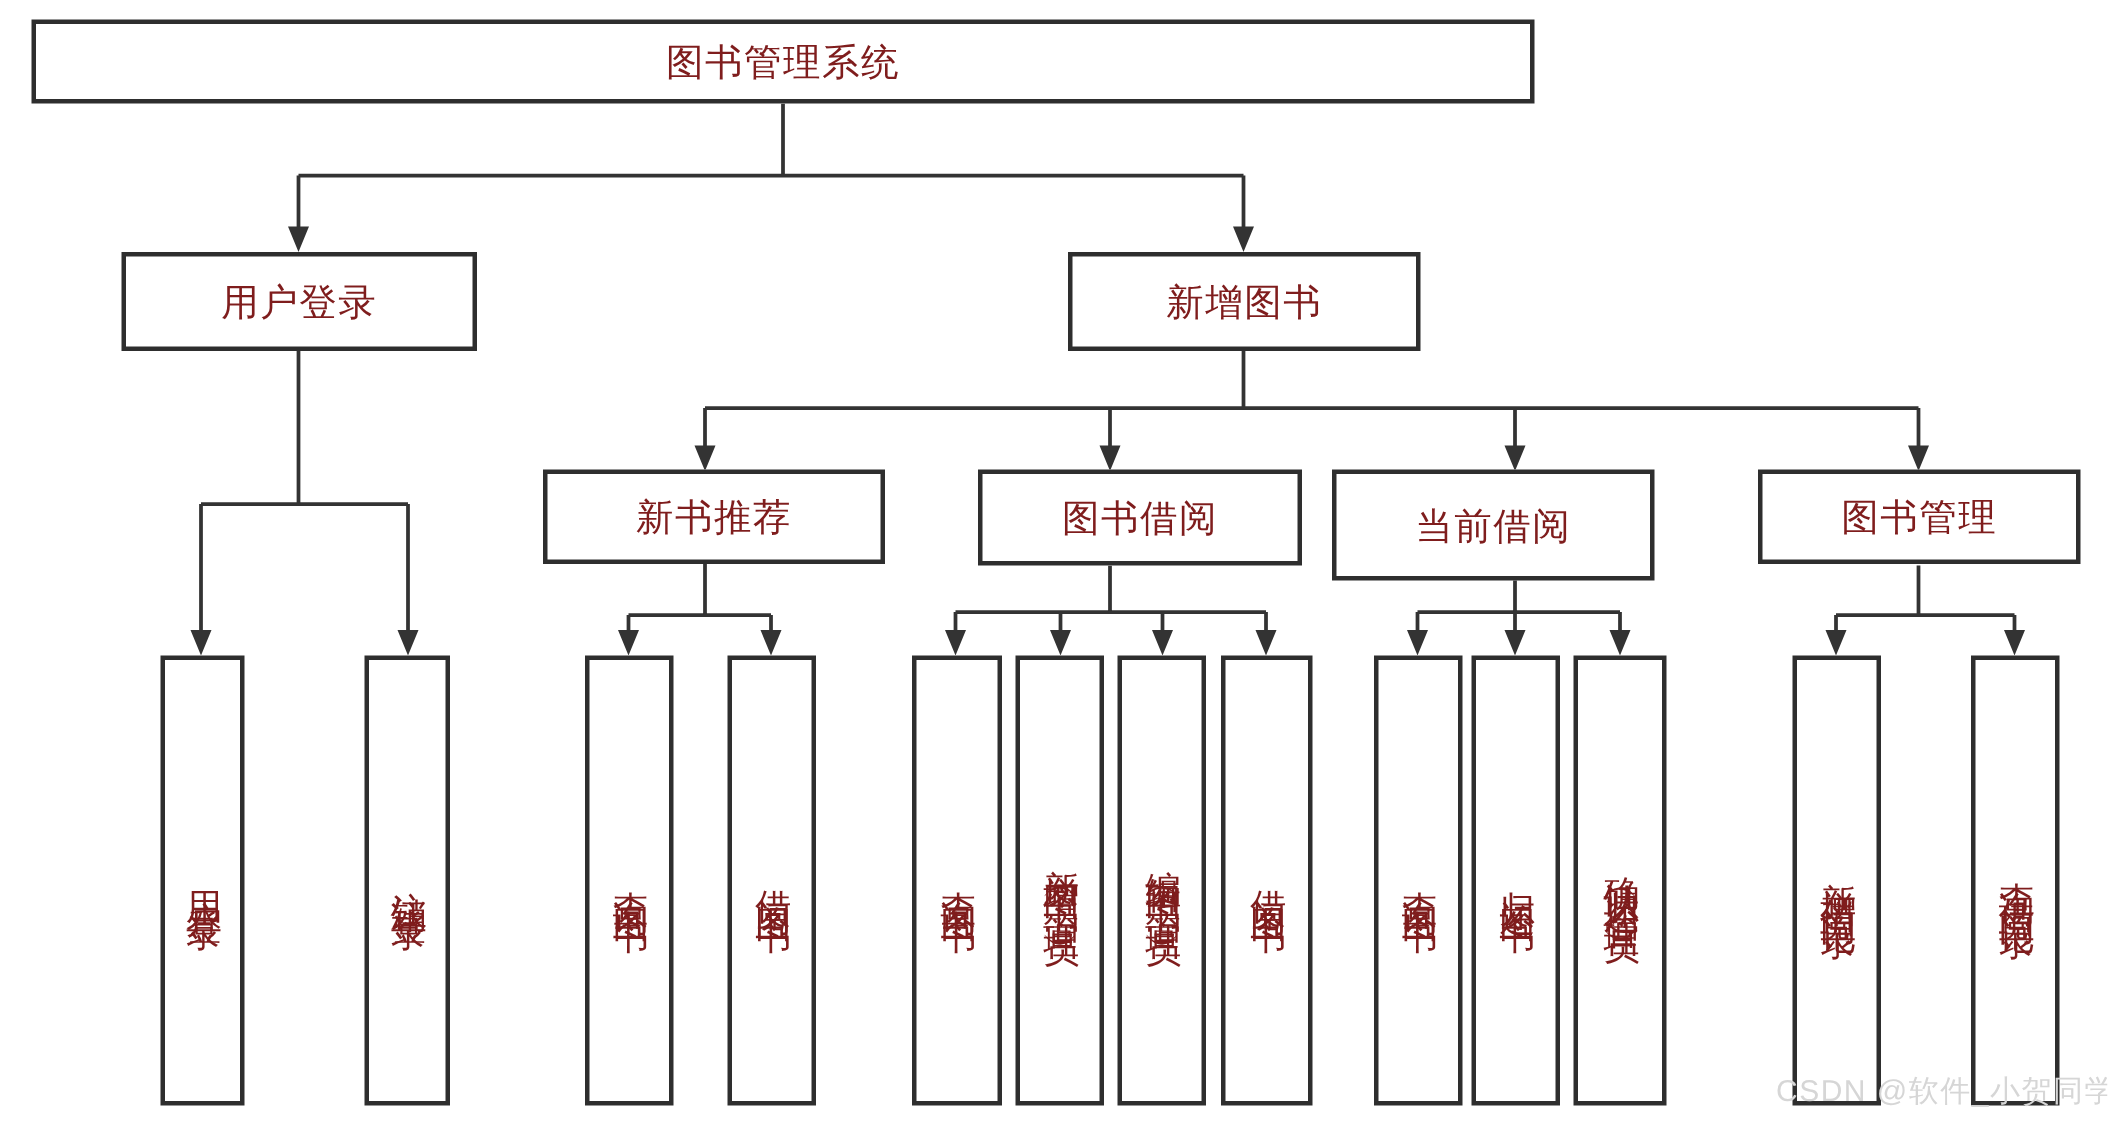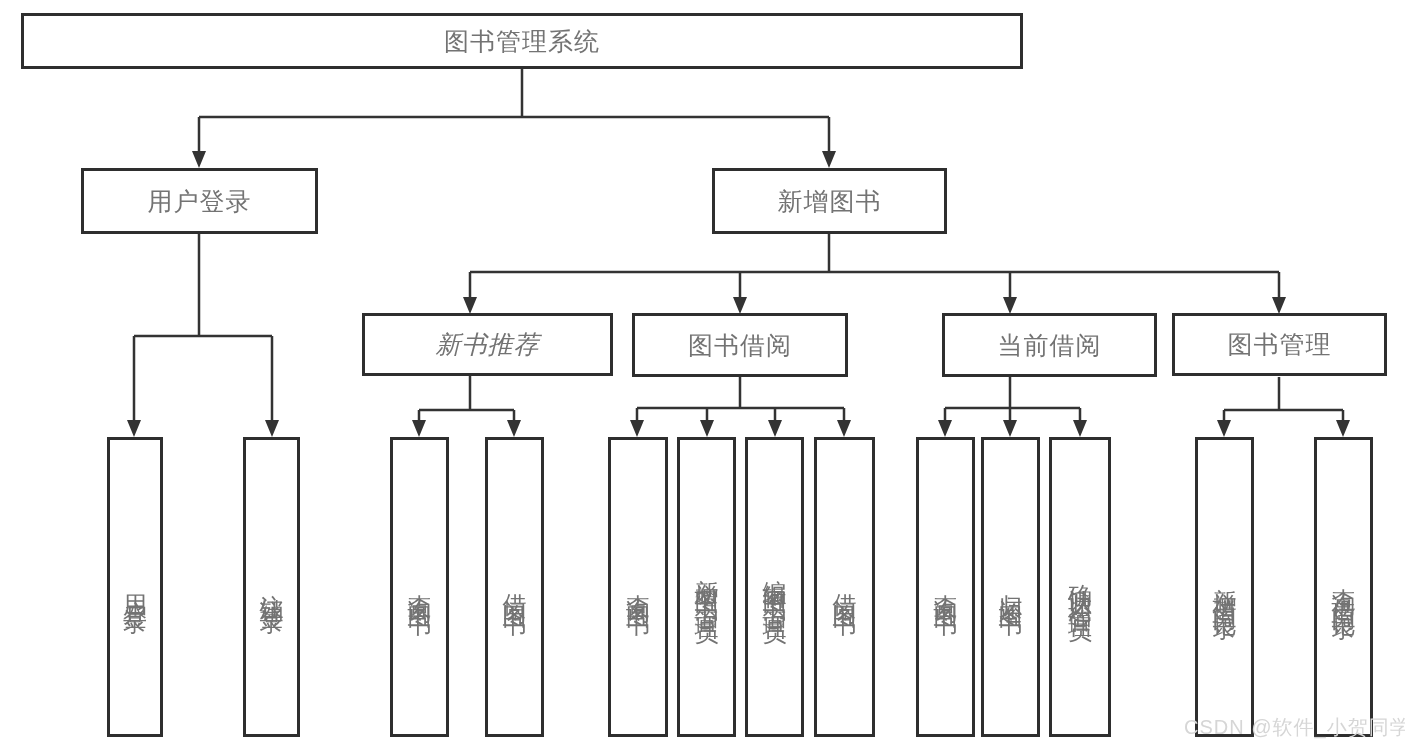--- a/index.html
+++ b/index.html
@@ -5,21 +5,21 @@
   html,body { margin:0; padding:0; background:#ffffff; }
   .stage {
     position:relative; width:1405px; height:747px; background:#ffffff;
     font-family:"Liberation Sans","DejaVu Sans",sans-serif; overflow:hidden;
   }
   .connector-layer { position:absolute; left:0; top:0; z-index:0; }
   .box {
     position:absolute; box-sizing:border-box; z-index:1;
     border:3px solid #2e2e2e; background:#ffffff;
     display:flex; align-items:center; justify-content:center;
-    color:#737373;
+    color:#7f1d1d;
   }
   .hbox { font-size:25px; letter-spacing:1px; white-space:nowrap; }
   .vbox { font-size:24px; }
   .vtext {
     writing-mode:vertical-rl; text-orientation:mixed;
     line-height:1; letter-spacing:6px;
   }
   .watermark {
     position:absolute; z-index:3; left:1184px; top:714px;
     font-size:20px; letter-spacing:1px; color:#d6d6d6; white-space:nowrap;
@@ -57,27 +57,27 @@
     <span>图书管理系统</span>
   </div>
 
   <div class="box hbox" style="left:81px; top:168px; width:237px; height:66px;">
     <span>用户登录</span>
   </div>
   <div class="box hbox" style="left:712px; top:168px; width:235px; height:66px;">
     <span>新增图书</span>
   </div>
 
-  <div class="box hbox" style="left:362px; top:313px; width:251px; height:63px;font-style:italic;">
+  <div class="box hbox" style="left:362px; top:313px; width:228px; height:63px;">
     <span>新书推荐</span>
   </div>
-  <div class="box hbox" style="left:632px; top:313px; width:216px; height:64px;">
+  <div class="box hbox" style="left:652px; top:313px; width:216px; height:64px;">
     <span>图书借阅</span>
   </div>
-  <div class="box hbox" style="left:942px; top:313px; width:215px; height:64px;align-items:center;">
+  <div class="box hbox" style="left:888px; top:313px; width:215px; height:74px;align-items:center;">
     <span>当前借阅</span>
   </div>
   <div class="box hbox" style="left:1172px; top:313px; width:215px; height:63px;">
     <span>图书管理</span>
   </div>
 
   <div class="box vbox" style="left:107px; top:437px; width:56px; height:300px;">
     <span class="vtext">用户登录</span>
   </div>
   <div class="box vbox" style="left:243px; top:437px; width:57px; height:300px;">

